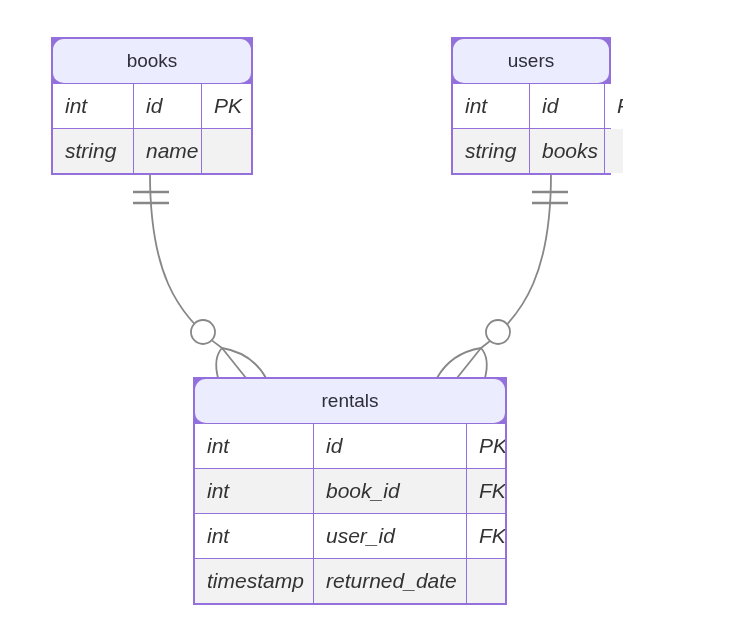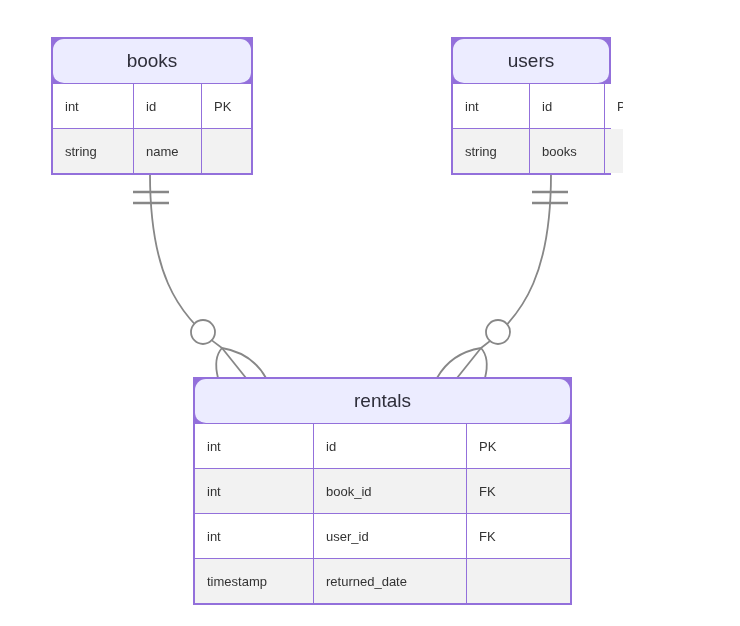--- a/index.html
+++ b/index.html
@@ -45,23 +45,24 @@
     display:grid;
     gap:1px;
     background:var(--border);
   }
   .row { display:contents; }
   .cell {
     background:var(--rowFill);
     height:44px;
     display:flex; align-items:center;
     padding:0 6px 0 12px;
-    font-size:13px;
+    font-size:21px;
     white-space:nowrap;
     overflow:hidden;
+    font-style:italic;
   }
   .row-even .cell { background:var(--rowAltFill); }
 </style>
 </head>
 <body>
 
 <div class="canvas">
 
   <svg class="rels" width="740" height="626" viewBox="0 0 740 626">
 
@@ -115,21 +116,21 @@
         <div class="cell">PK</div>
       </div>
       <div class="row row-even">
         <div class="cell">string</div>
         <div class="cell">books</div>
         <div class="cell"></div>
       </div>
     </div>
   </div>
 
-  <div class="entity" style="left:193px; top:377px; width:379px;">
+  <div class="entity" style="left:193px; top:377px; width:314px;">
     <div class="entity-header">
       <span>rentals</span>
     </div>
     <div class="entity-grid" style="grid-template-columns:118px 152px 1fr;">
       <div class="row row-odd">
         <div class="cell">int</div>
         <div class="cell">id</div>
         <div class="cell">PK</div>
       </div>
       <div class="row row-even">

